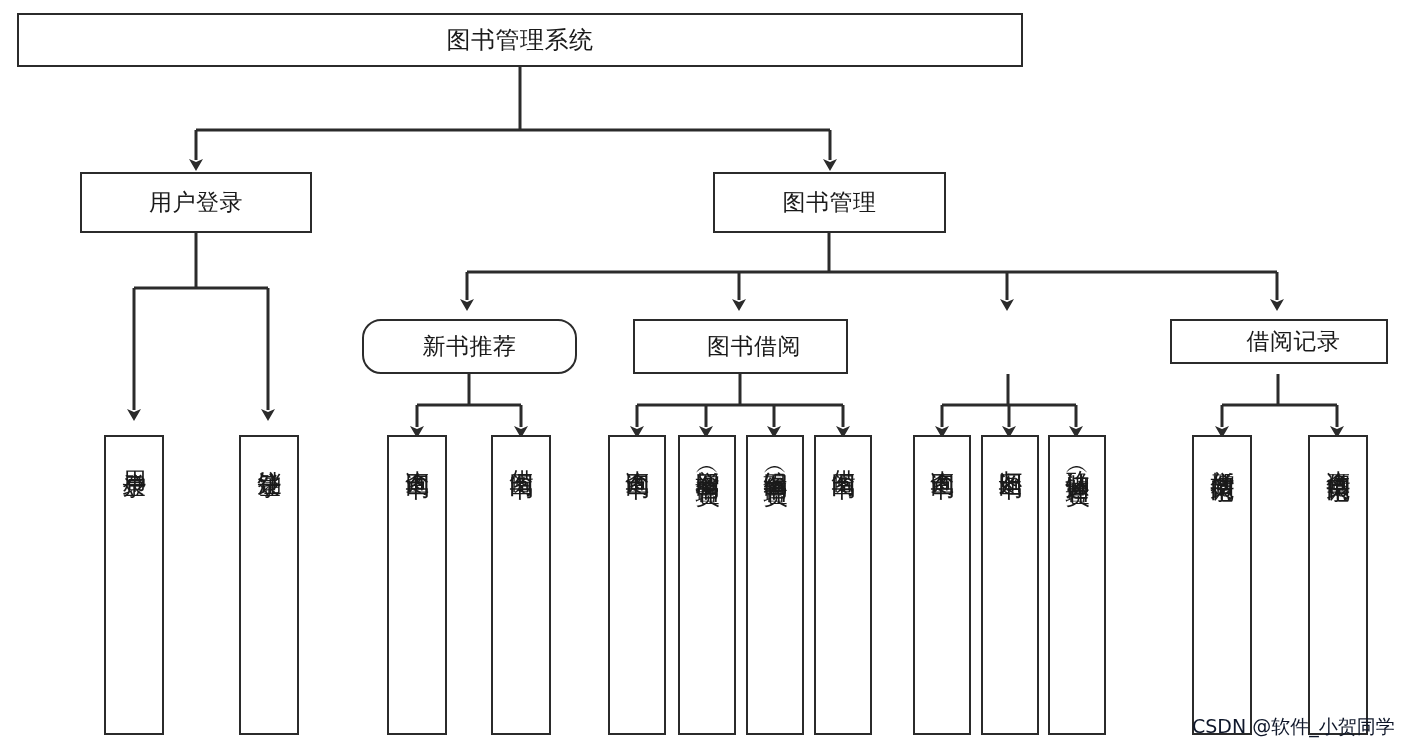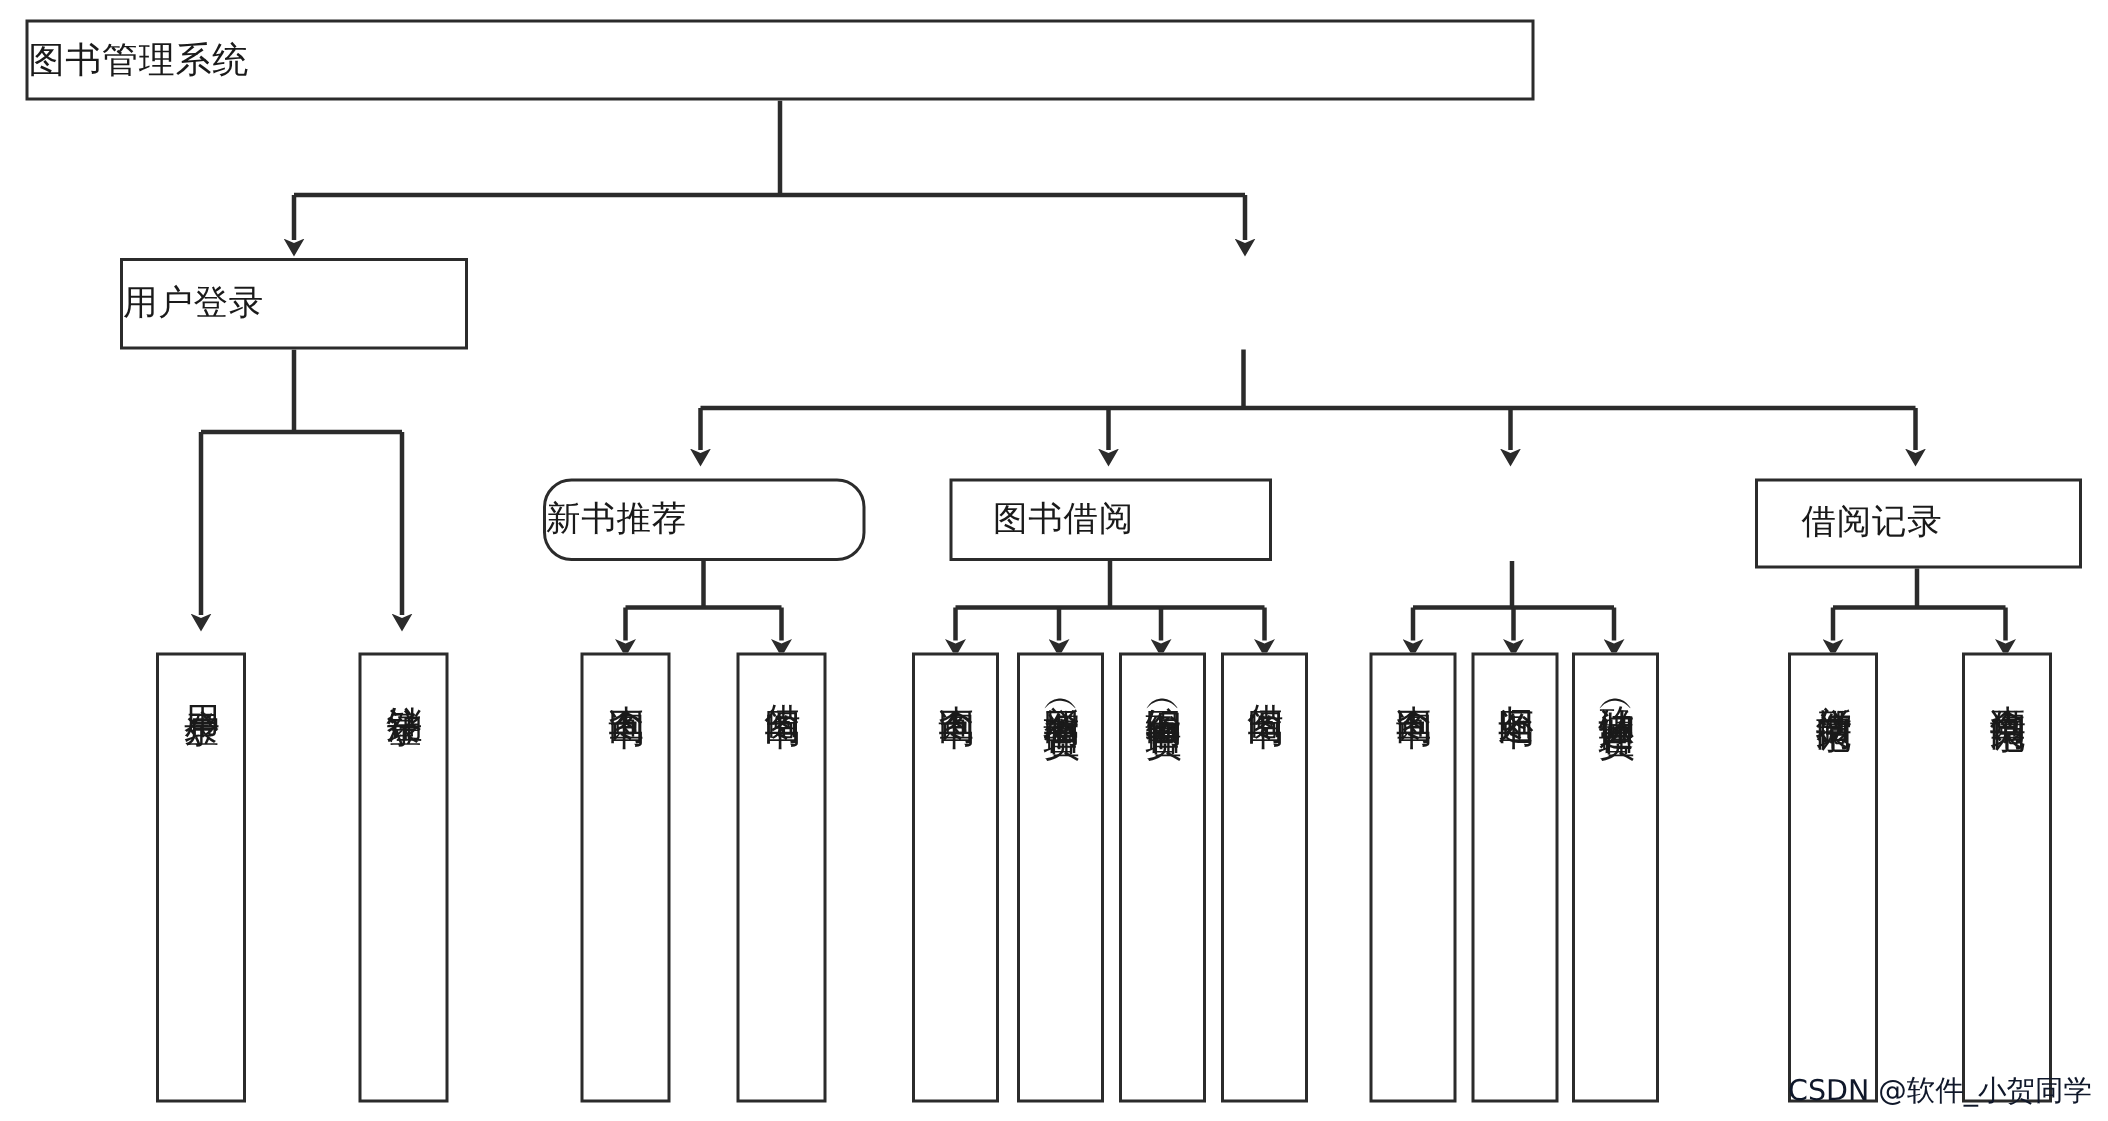--- a/index.html
+++ b/index.html
@@ -26,21 +26,21 @@
     height: 747px;
     pointer-events: none;
   }
   .node {
     position: absolute;
     box-sizing: border-box;
     background: #ffffff;
     border: 2.5px solid #2b2b2b;
     display: flex;
     align-items: center;
-    justify-content: flex-start;
+    justify-content: center;
     color: #1a1a1a;
   }
   .node-label {
     display: block;
     text-align: center;
     line-height: 1.18;
     letter-spacing: 0.5px;
   }
   
   .node.horiz .node-label {
@@ -135,31 +135,34 @@
   </svg>
 
   <div class="node horiz root" style="left:17px; top:13px; width:1006px; height:54px;">
     <span class="node-label">图书管理系统</span>
   </div>
 
   <div class="node horiz" style="left:80px; top:172px; width:232px; height:61px;">
     <span class="node-label">用户登录</span>
   </div>
 
+  <div class="node horiz" style="left:713px; top:172px; width:233px; height:61px;">
+    <span class="node-label">图书管理</span>
+  </div>
 
   <div class="node horiz" style="left:362px; top:319px; width:215px; height:55px;border-radius:19px;">
     <span class="node-label">新书推荐</span>
   </div>
 
   <div class="node horiz" style="left:633px; top:319px; width:215px; height:55px;padding-left:27px;">
     <span class="node-label">图书借阅</span>
   </div>
 
 
-  <div class="node horiz" style="left:1170px; top:319px; width:218px; height:60px;padding-left:29px;">
+  <div class="node horiz" style="left:1170px; top:319px; width:218px; height:45px;padding-left:29px;">
     <span class="node-label">借阅记录</span>
   </div>
 
   <div class="node vert" style="left:104px; top:435px; width:60px; height:300px;">
     <span class="node-label">用户登录</span>
   </div>
 
   <div class="node vert" style="left:239px; top:435px; width:60px; height:300px;">
     <span class="node-label">注销登录</span>
   </div>

